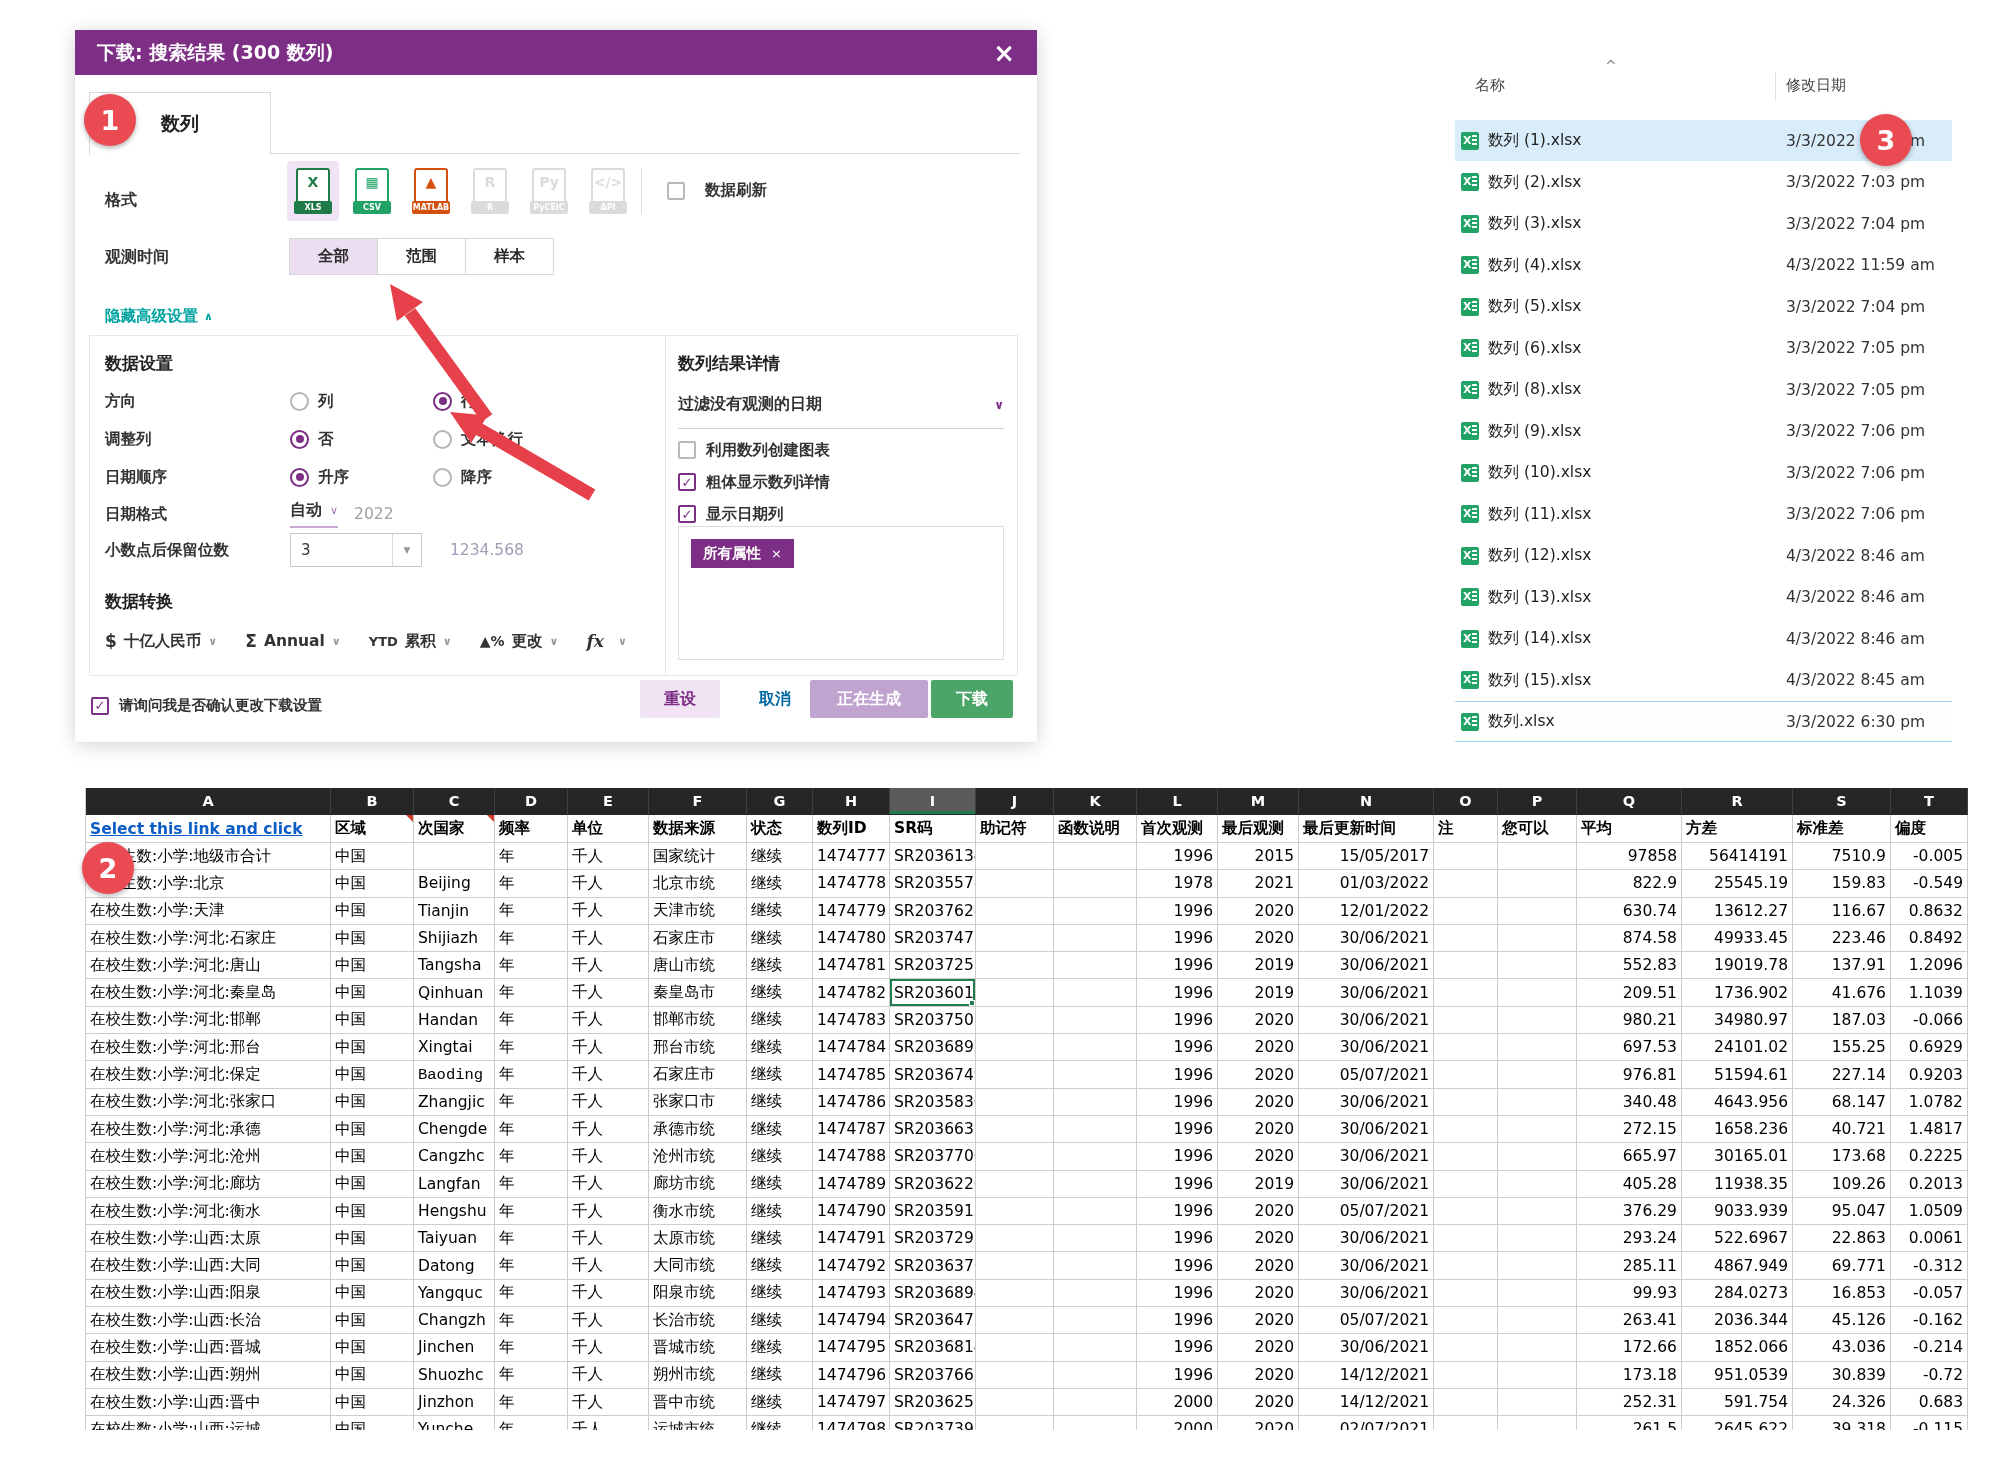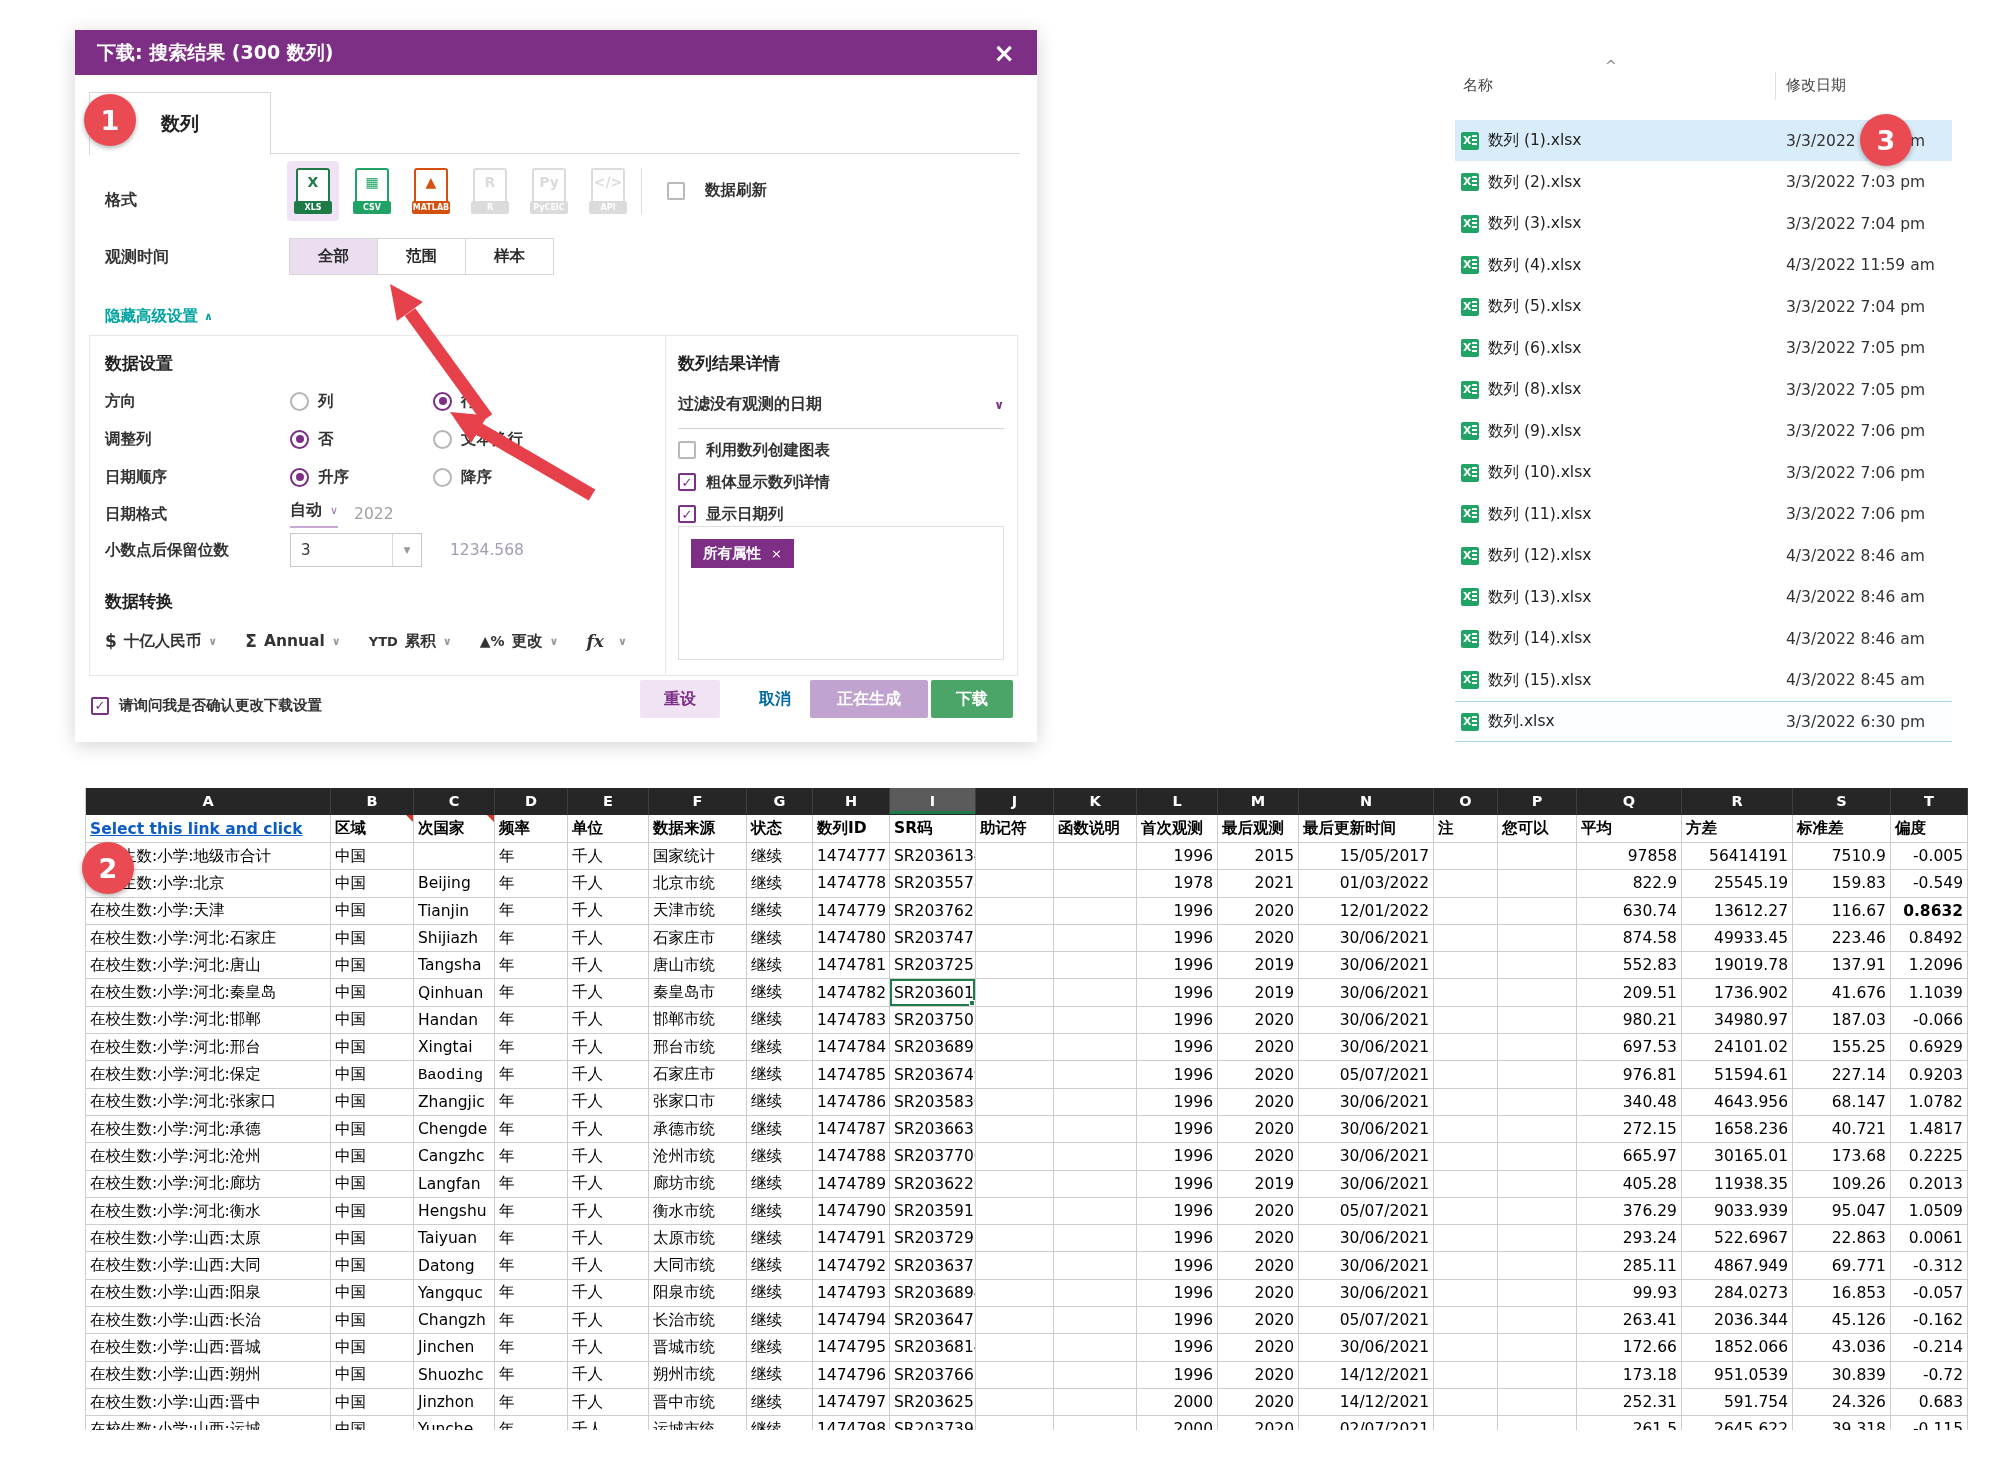--- a/index.html
+++ b/index.html
@@ -87,21 +87,21 @@
        font-weight:bold;font-size:16px;border-radius:2px;cursor:pointer;}
   #btn-reset{left:565px;width:80px;background:#f0e3f4;color:#7d2e85;}
   #btn-cancel{left:668px;width:64px;color:#0369a1;}
   #btn-busy{left:735px;width:118px;background:#c0a3cf;color:#fff;}
   #btn-dl{left:856px;width:82px;background:#4ca568;color:#fff;}
 
   
   #files{position:absolute;left:1455px;top:62px;width:497px;height:706px;font-size:15.5px;}
   #f-caret{position:absolute;left:150px;top:-4px;color:#888;font-size:14px;}
   .f-head{position:absolute;top:14px;color:#444;font-size:15px;}
-  #fh-name{left:8px;}
+  #fh-name{left:20px;}
   #fh-date{left:331px;}
   #f-headdiv{position:absolute;left:320px;top:10px;width:1px;height:28px;background:#e0e0e0;}
   .f-row{position:absolute;left:0;width:497px;height:41px;display:flex;align-items:center;cursor:pointer;box-sizing:border-box;}
   .f-row.sel{background:#d9ecf9;}
   .f-row.outlined{border-top:1px solid #a5d5f2;border-bottom:1px solid #a5d5f2;background:#fcfeff;}
   .xicon{width:18px;height:18px;border-radius:2px;background:#21a366;position:relative;margin-left:6px;flex:none;}
   .xicon::before{content:"X";position:absolute;left:2px;top:2px;font-weight:bold;font-size:11px;line-height:14px;color:#fff;}
   .xicon::after{content:"";position:absolute;right:2px;top:3px;width:5px;height:12px;border-radius:1px;
        background:repeating-linear-gradient(#fff 0 2px,#21a366 2px 4px);}
   .f-name{margin-left:9px;color:#1d1d1d;}
@@ -513,21 +513,21 @@
       <div class="cell" style="width: 78px;"></div>
       <div class="cell" style="width: 83px;"></div>
       <div class="cell num" style="width: 81px;">1996</div>
       <div class="cell num" style="width: 81px;">2020</div>
       <div class="cell num" style="width: 135px;">12/01/2022</div>
       <div class="cell" style="width: 64px;"></div>
       <div class="cell" style="width: 79px;"></div>
       <div class="cell num" style="width: 105px;">630.74</div>
       <div class="cell num" style="width: 111px;">13612.27</div>
       <div class="cell num" style="width: 98px;">116.67</div>
-      <div class="cell num" style="width: 77px; font-weight: bold;">0.8632</div>
+      <div class="cell num" style="width: 77px;">0.8632</div>
     </div>
     <div class="srow drow" style="height: 27.3px;">
       <div class="cell" style="width: 245px;">在校生数:小学:河北:石家庄</div>
       <div class="cell" style="width: 83px;">中国</div>
       <div class="cell" style="width: 81px;">Shijiazh</div>
       <div class="cell" style="width: 73px;">年</div>
       <div class="cell" style="width: 81px;">千人</div>
       <div class="cell" style="width: 98px;">石家庄市</div>
       <div class="cell" style="width: 66px;">继续</div>
       <div class="cell" style="width: 77px;">1474780</div>

